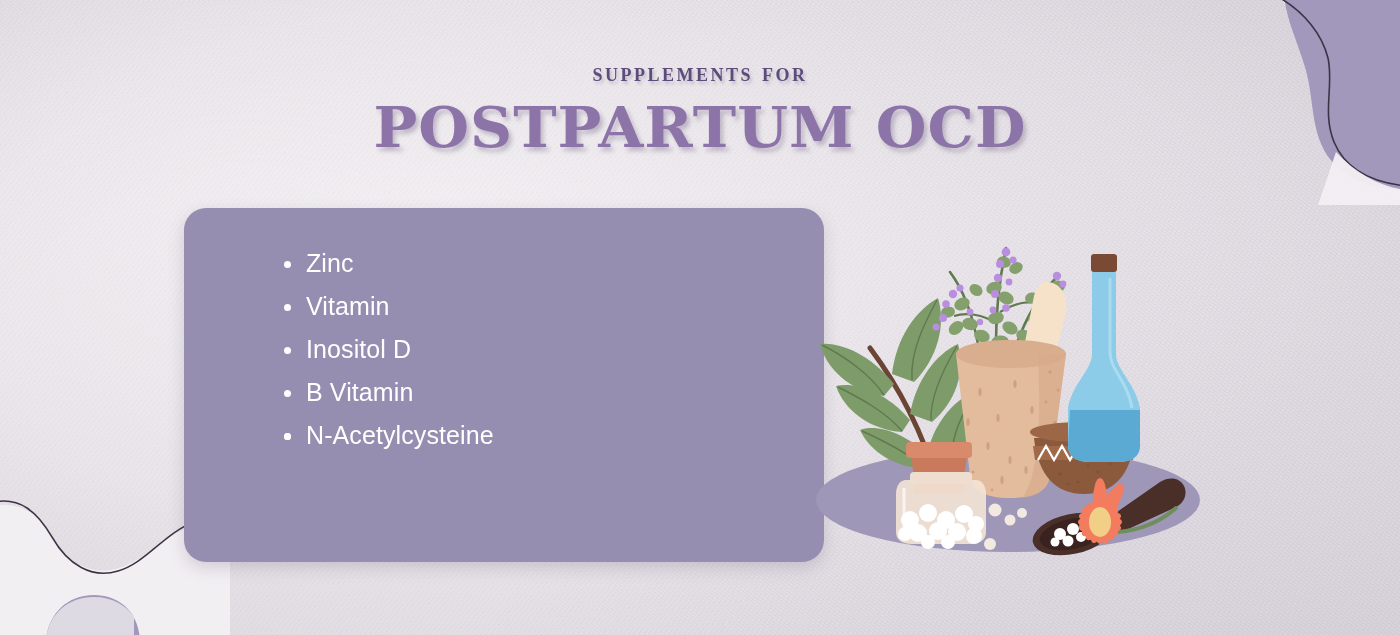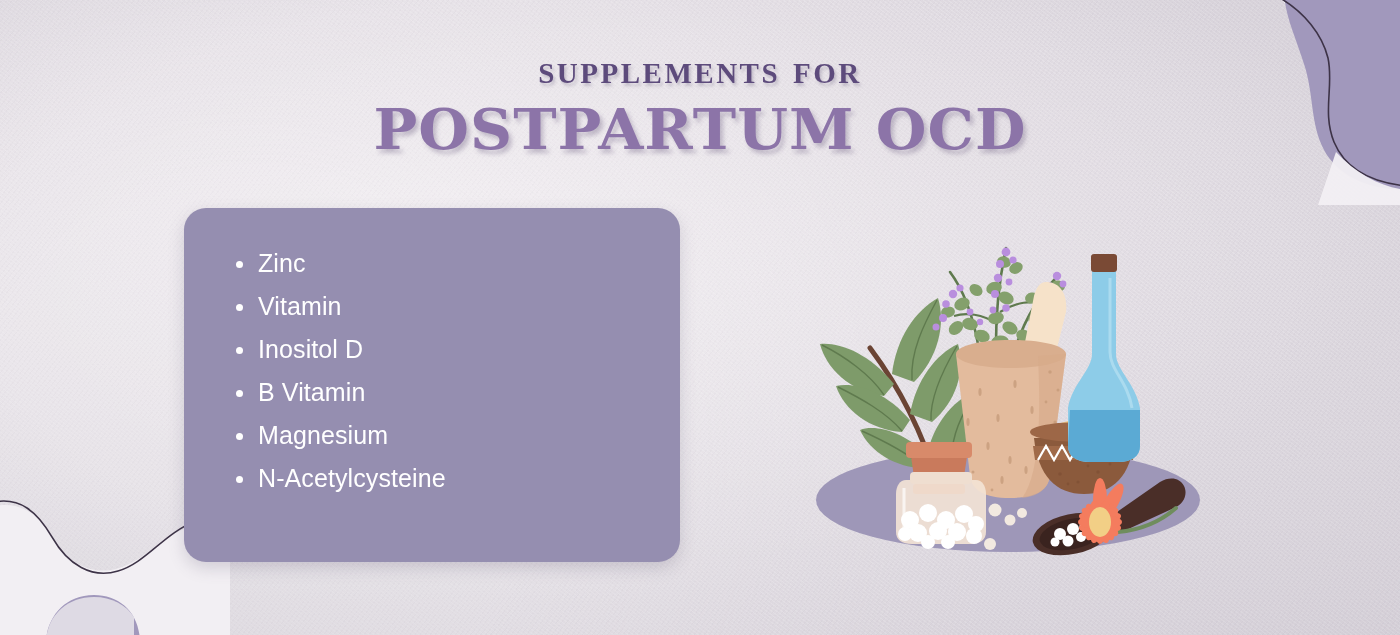--- a/index.html
+++ b/index.html
@@ -33,47 +33,48 @@
   #deco-tr{top:-10px;right:-8px;width:190px;height:215px;}
   #deco-bl{left:-10px;bottom:-8px;width:240px;height:180px;}
 
   
   #title-block{
     position:absolute;left:0;right:0;top:48px;text-align:center;
   }
   #title-line1{
     font-family:"Liberation Serif", serif;
     font-weight:bold;
-    font-size:42px;
+    font-size:26px;
     letter-spacing:2.5px;
     color:#5d4b7c;
     font-variant:small-caps;
     text-transform:lowercase;
     line-height:1;
     text-shadow:2px 3px 3px rgba(110,100,130,.30);
-    margin:0;
+    margin:12px;
   }
   #title-line2{
     font-family:"DejaVu Serif", serif;
     font-weight:bold;
     font-size:56px;
     letter-spacing:1px;
     color:#8c74a8;
     line-height:1.05;
     margin:10px 0 0 0;
     text-shadow:3px 4px 4px rgba(110,95,130,.35);
     transform:scaleX(1.04);
   }
 
   
   #list-card{
-    position:absolute;left:184px;top:208px;width:496px;height:354px;
+    position:absolute;left:184px;top:208px;width:592px;height:354px;
     background:#958eb0;
     border-radius:22px;
     box-shadow:0 6px 16px rgba(95,85,115,.22);
+    padding-left:48px;
   }
   #supplement-list{
     list-style:none;margin:0;padding:34px 0 0 74px;
   }
   #supplement-list li{
     position:relative;
     color:#ffffff;
     font-size:25px;
     line-height:43px;
     font-family:"Liberation Sans", sans-serif;
@@ -115,21 +116,21 @@
     <h1 id="title-line1">Supplements For</h1>
     <h2 id="title-line2">POSTPARTUM OCD</h2>
   </div>
 
   <div id="list-card">
     <ul id="supplement-list">
       <li><span class="bullet"></span><span>Zinc</span></li>
       <li><span class="bullet"></span><span>Vitamin</span></li>
       <li><span class="bullet"></span><span>Inositol D</span></li>
       <li><span class="bullet"></span><span>B Vitamin</span></li>
-      <li><span class="bullet"></span><span>Magnesium</span></li>
+      <li><span class="bullet"></span></li>
       <li><span class="bullet"></span><span>N-Acetylcysteine</span></li>
     </ul>
   </div>
 
   <svg id="illustration" viewBox="0 0 410 335">
 
     <ellipse cx="198" cy="268" rx="192" ry="52" fill="#9e97b8"></ellipse>
 
     <g>
       <path d="M128 252 C 116 212 96 164 60 116" stroke="#6b4434" stroke-width="5" fill="none" stroke-linecap="round"></path>

